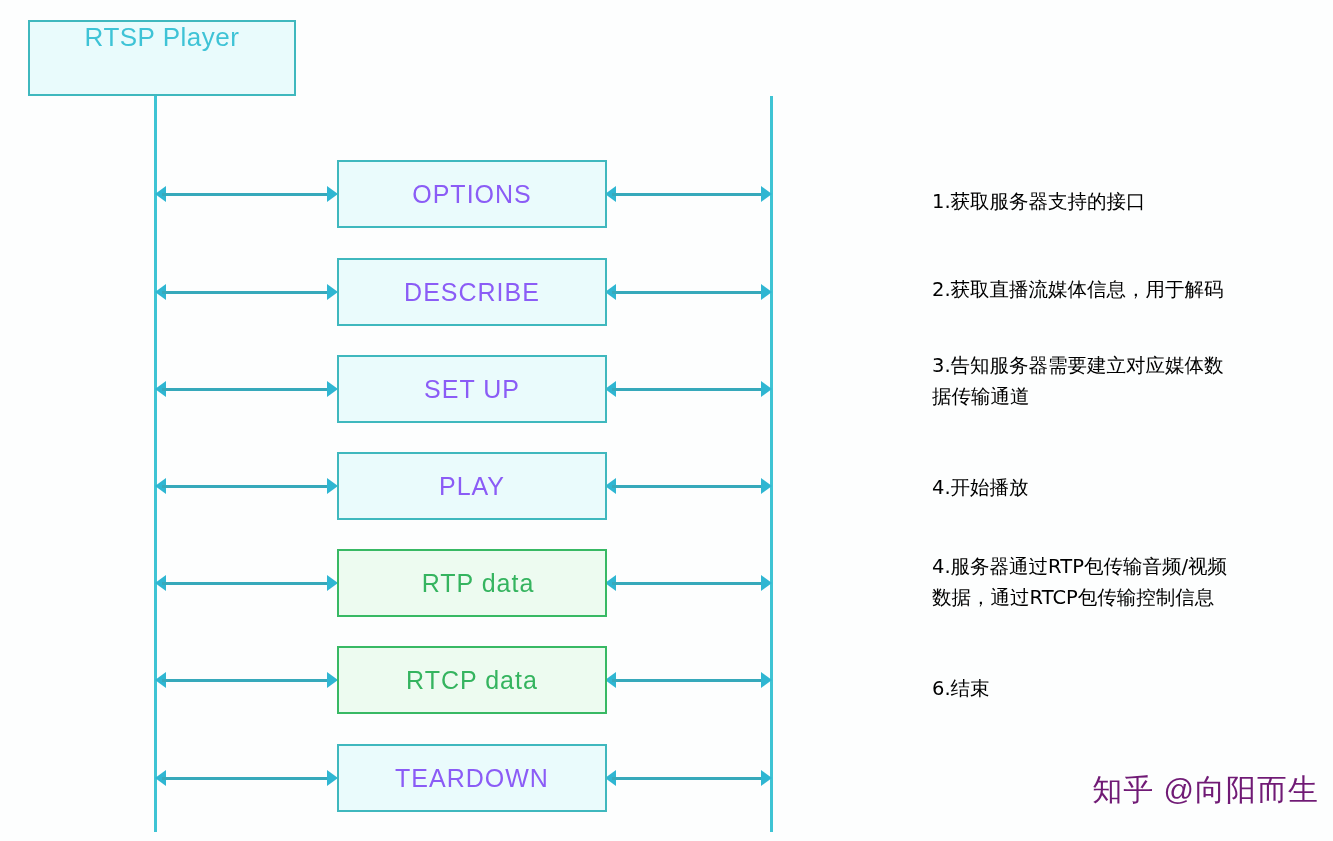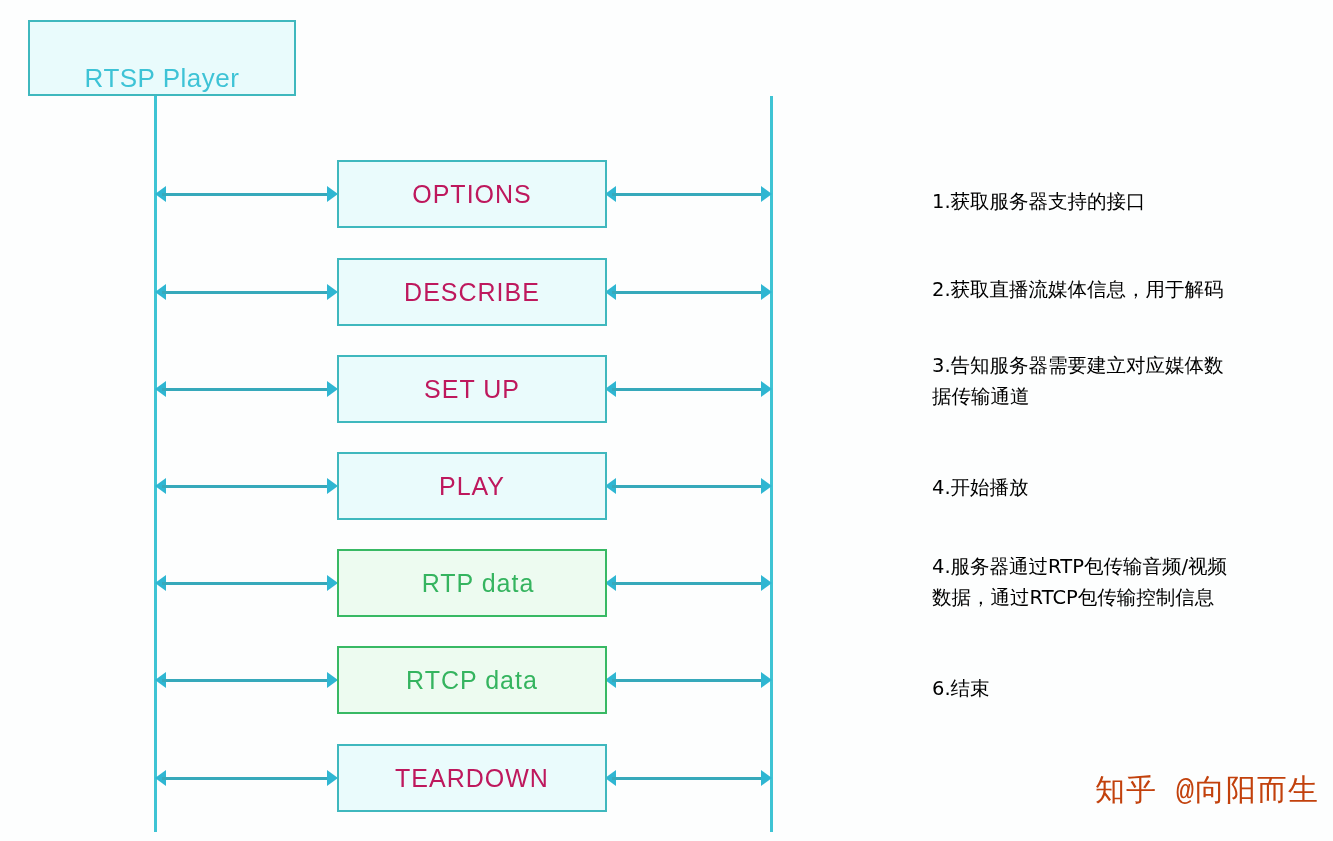--- a/index.html
+++ b/index.html
@@ -23,21 +23,21 @@
     height: 841px;
   }
 
   
   .participant {
     position: absolute;
     box-sizing: border-box;
     background: #e9fbfc;
     border: 2px solid #3fb8be;
     display: flex;
-    align-items: flex-end;
+    align-items: flex-start;
     justify-content: center;
   }
   .participant-label {
     font-size: 26px;
     color: #3ec3d6;
     letter-spacing: 0.5px;
     white-space: nowrap;
   }
   #participant-player {
     left: 28px;
@@ -75,21 +75,21 @@
     justify-content: center;
     background: #eafbfc;
     border: 2px solid #3fb8be;
   }
   .message-box.green {
     background: #edfbf0;
     border: 2px solid #38b964;
   }
   .message-label {
     font-size: 25px;
-    color: #be185d;
+    color: #8b5cf6;
     letter-spacing: 1px;
     white-space: nowrap;
   }
   .message-box.green .message-label {
     color: #35b45f;
   }
 
   
   .arrow {
     position: absolute;
@@ -140,22 +140,22 @@
     font-family: "DejaVu Sans", "Liberation Sans", sans-serif;
     white-space: pre-line;
   }
 
   
   #watermark {
     position: absolute;
     right: 14px;
     bottom: 30px;
     font-size: 30px;
-    color: #c2410c;
-    font-family: Liberation Mono, monospace;
+    color: #701a75;
+    font-family: Liberation Sans, sans-serif;
     letter-spacing: 1px;
     white-space: nowrap;
   }
 </style>
 </head>
 <body>
 
 <div id="diagram-root">
 
   <div class="participant" id="participant-player">

